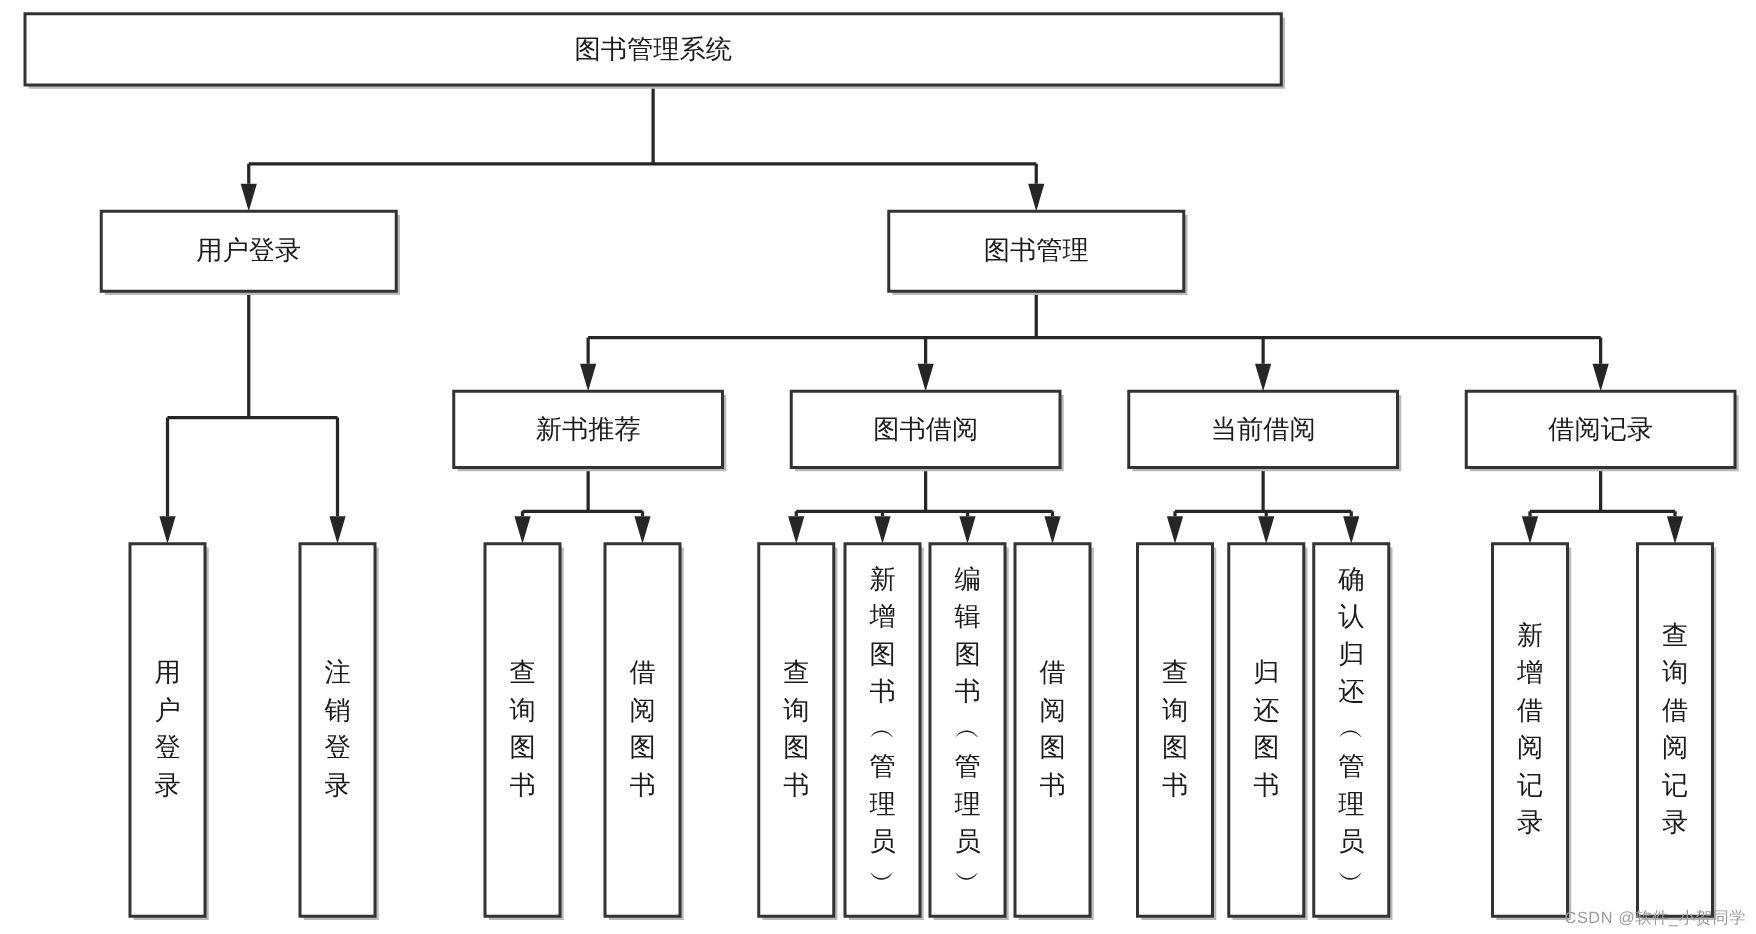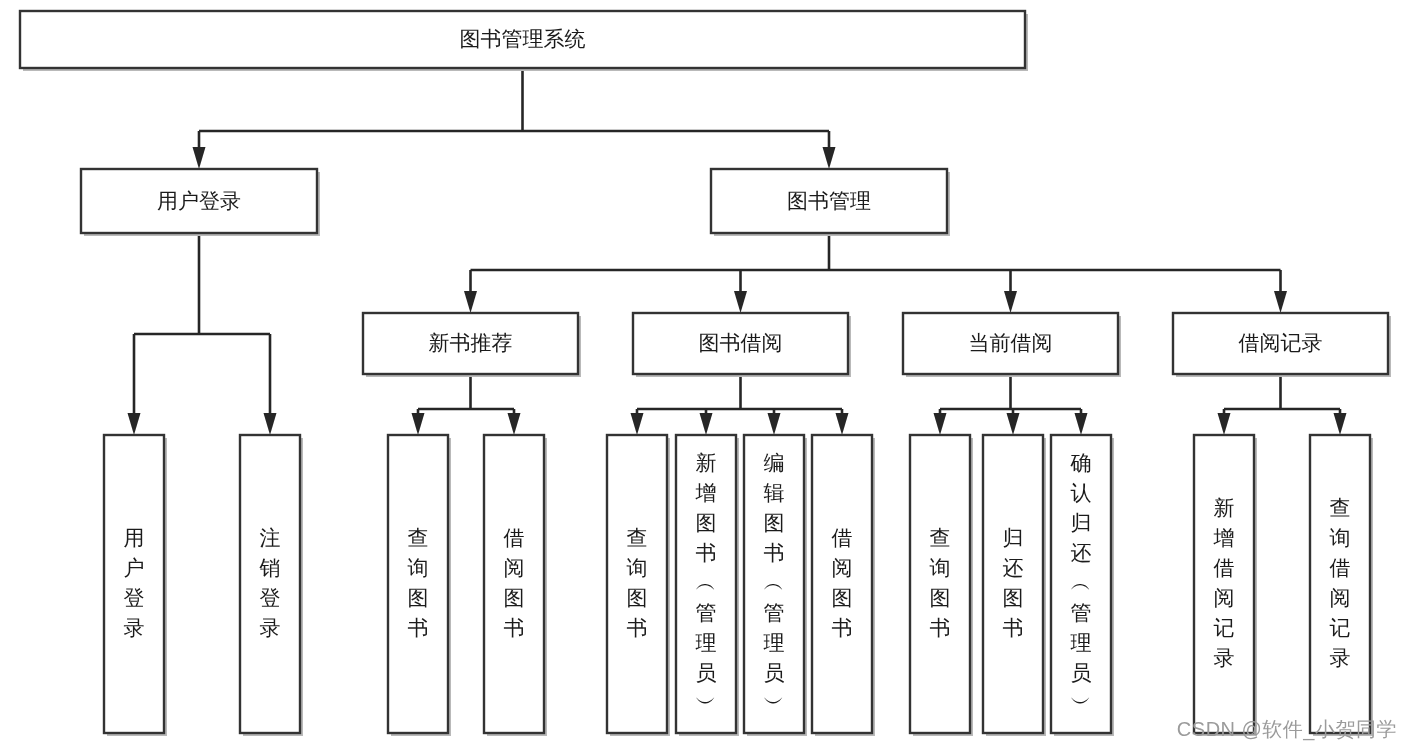--- a/index.html
+++ b/index.html
@@ -60,21 +60,21 @@
     fill: #1b1b1b;
     text-anchor: middle;
     dominant-baseline: middle;
     white-space: pre;
   }
   .watermark {
     position: absolute;
     right: 8px;
     bottom: 4px;
     font-family: "Liberation Sans", "DejaVu Sans", sans-serif;
-    font-size: 20px;
+    font-size: 13px;
     color: #9b9b9b;
     letter-spacing: 0.5px;
     user-select: none;
     pointer-events: none;
   }
 </style>
 </head>
 <body>
 
 <div id="diagram-root">

